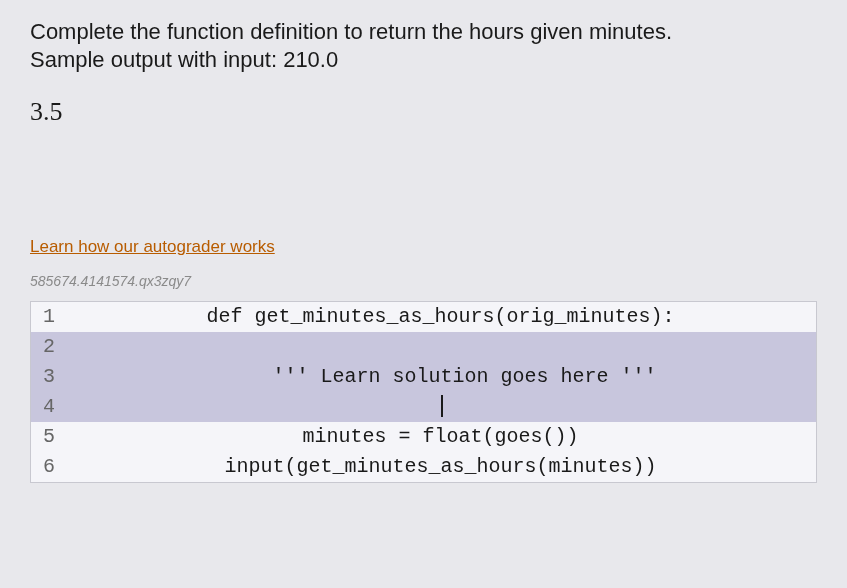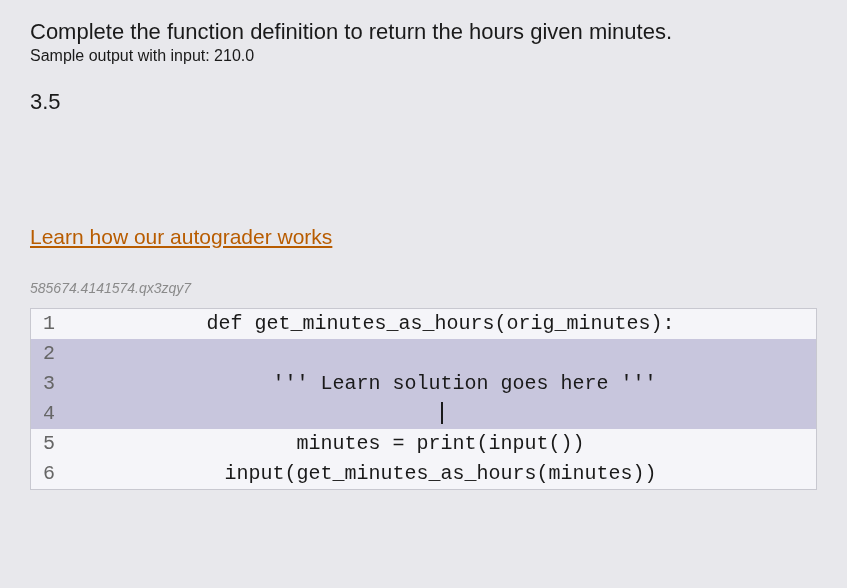--- a/index.html
+++ b/index.html
@@ -14,36 +14,36 @@
       font-family: Arial, Helvetica, sans-serif;
       padding: 18px 30px;
       overflow: hidden;
     }
     .prompt-text {
       font-size: 22px;
       color: #1a1a1a;
       line-height: 1.3;
     }
     .sample-label {
-      font-size: 16px;
+      font-size: 22px;
       color: #1a1a1a;
       margin-bottom: 24px;
     }
     .sample-output {
-      font-family: Liberation Sans, sans-serif;
-      font-size: 22px;
+      font-family: Liberation Serif, serif;
+      font-size: 26px;
       color: #1a1a1a;
       margin-bottom: 110px;
     }
     .autograder-link {
-      font-size: 21px;
+      font-size: 17px;
       color: #b85c00;
       text-decoration: underline;
       display: inline-block;
-      margin-bottom: 31px;
+      margin-bottom: 16px;
       cursor: pointer;
     }
     .problem-id {
       font-size: 14px;
       color: #8a8a8a;
       margin-bottom: 12px;
       font-style: italic;
     }
     .code-editor {
       background: #f5f5f9;
@@ -110,21 +110,21 @@
     <div class="code-line highlighted">
       <span class="line-number">3</span>
       <span class="line-content">    ''' Learn solution goes here '''</span>
     </div>
     <div class="code-line highlighted">
       <span class="line-number">4</span>
       <span class="line-content"><span class="cursor"></span></span>
     </div>
     <div class="code-line">
       <span class="line-number">5</span>
-      <span class="line-content">minutes = print(input())</span>
+      <span class="line-content">minutes = float(goes())</span>
     </div>
     <div class="code-line">
       <span class="line-number">6</span>
       <span class="line-content">input(get_minutes_as_hours(minutes))</span>
     </div>
   </div>
 
 
 
 

